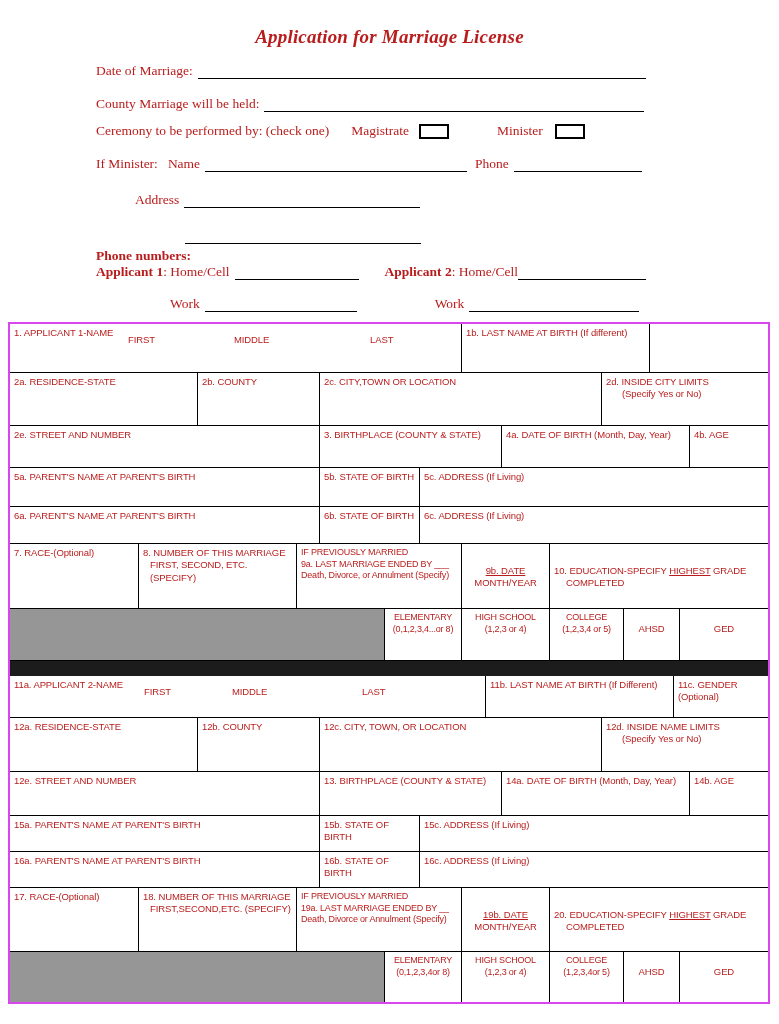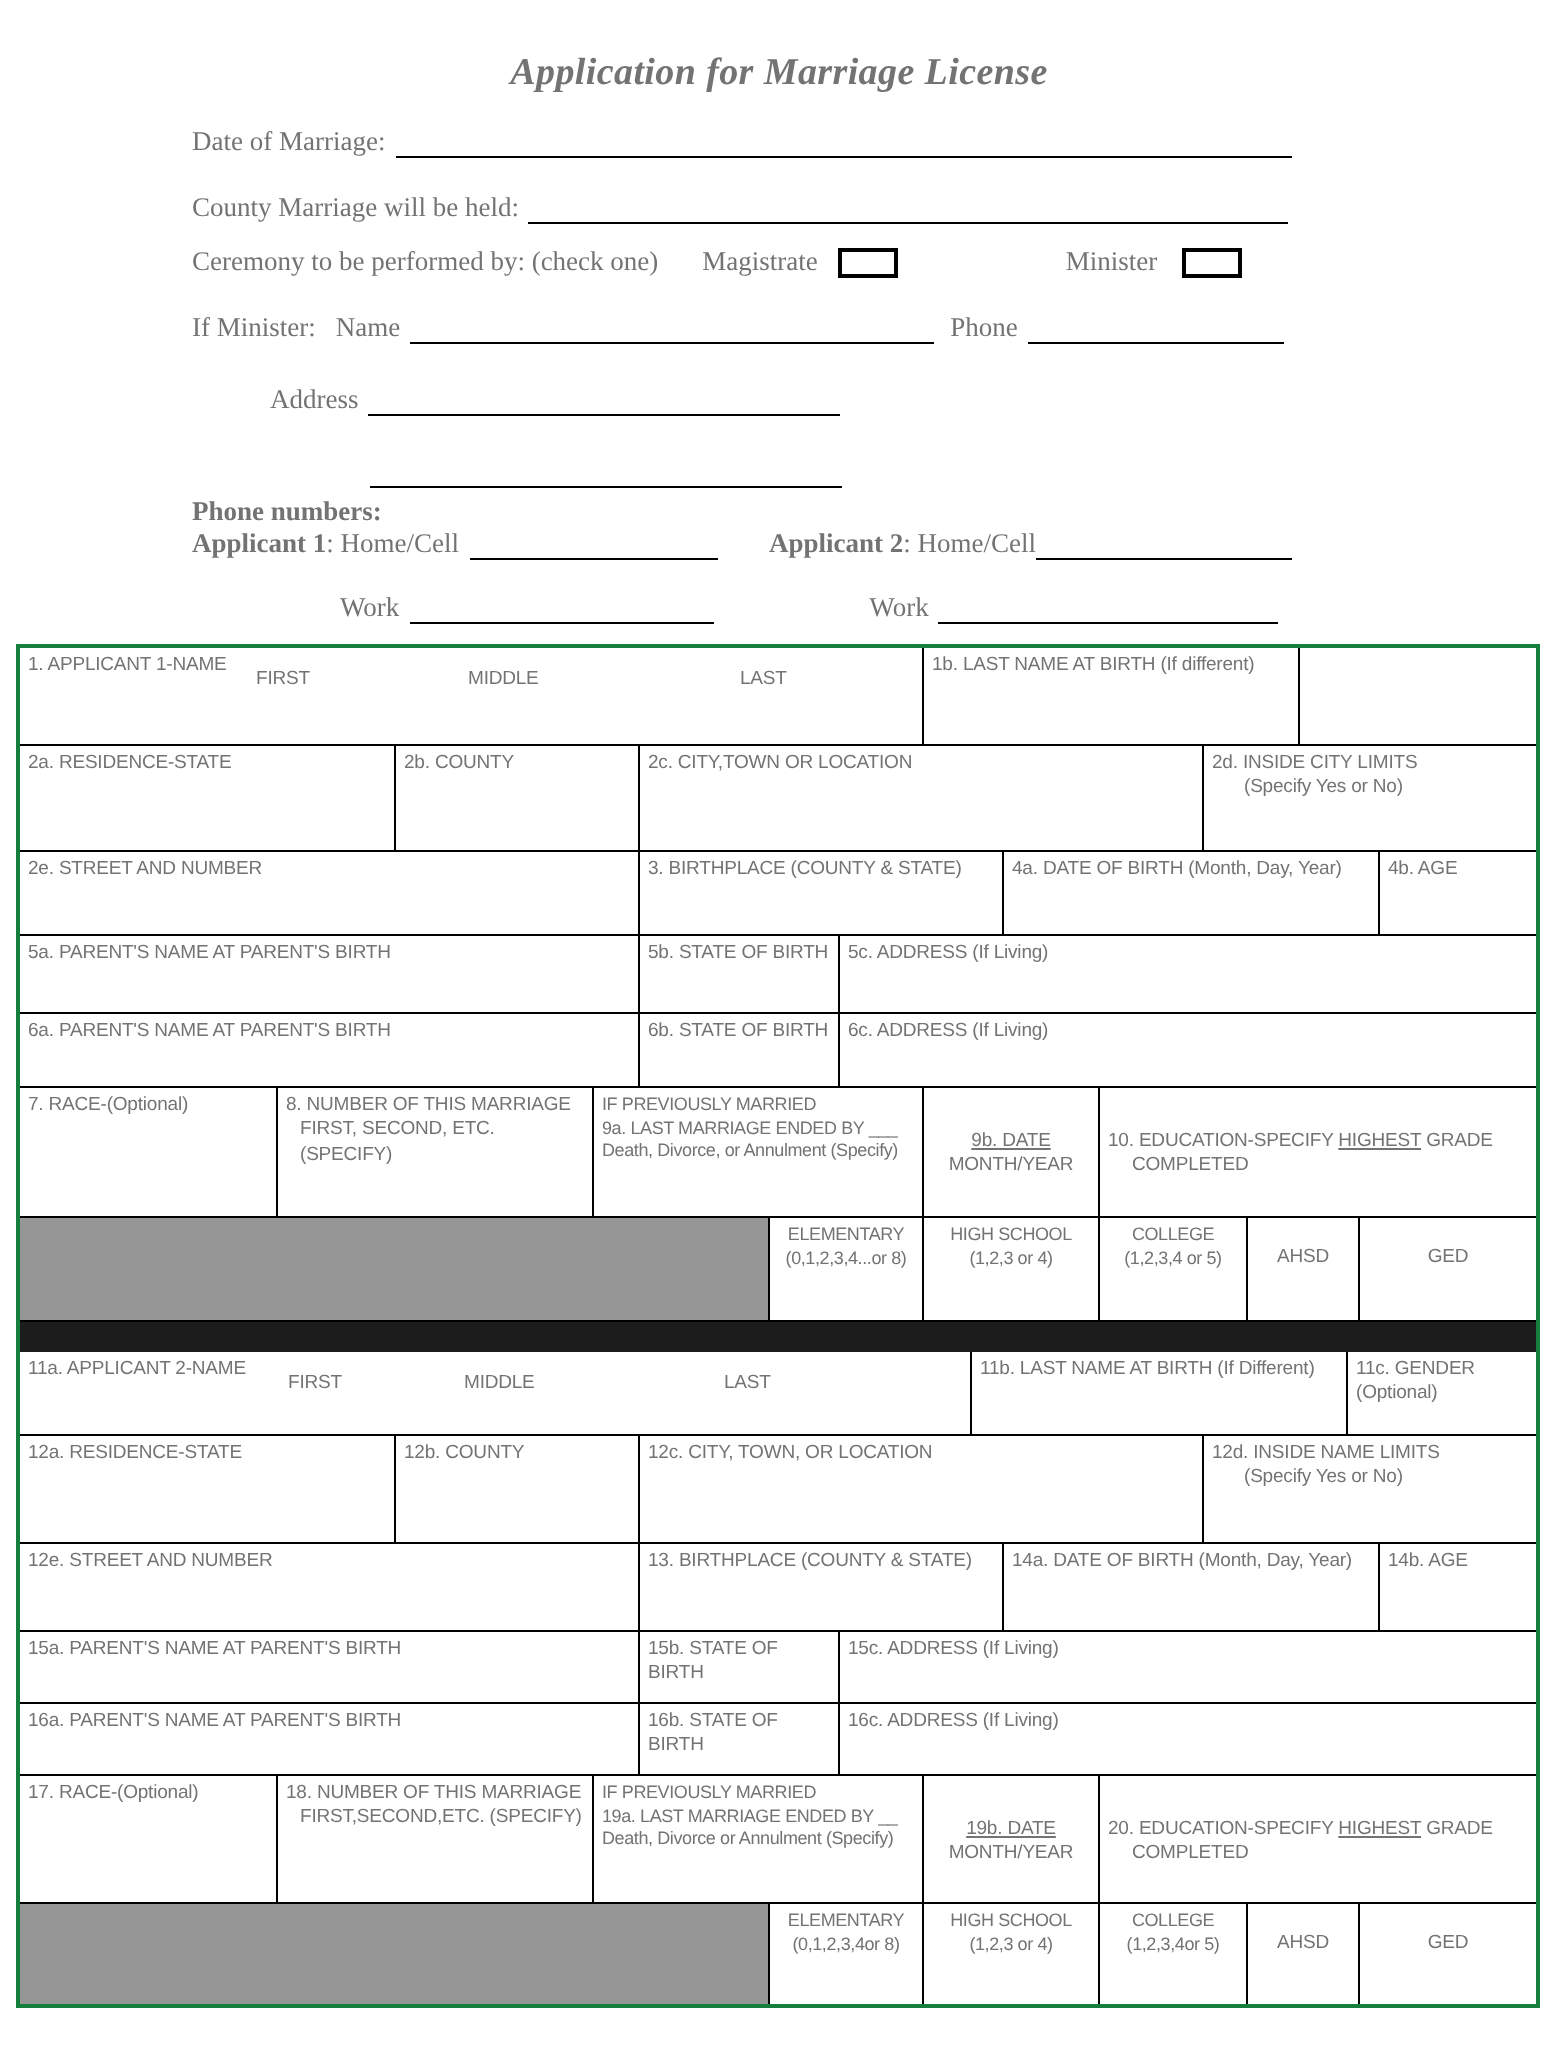--- a/index.html
+++ b/index.html
@@ -1,35 +1,35 @@
 <!DOCTYPE html>
 <html><head>
 <meta charset="utf-8">
 <style>
   * { margin:0; padding:0; box-sizing:border-box; }
   html,body { background:#ffffff; }
   .page {
     position:relative; width:779px; height:1024px; background:#fff;
-    font-family:"Liberation Serif", serif; color:#737373; overflow:hidden;
+    font-family:"Liberation Serif", serif; color:#b91c1c; overflow:hidden;
   }
   .title {
     position:absolute; top:26px; left:0; width:100%; text-align:center;
     font-size:19px; font-weight:bold; font-style:italic; letter-spacing:.2px;
   }
   .fline {
     position:absolute; left:96px; display:flex; align-items:flex-end;
     font-size:13.5px; white-space:nowrap; height:17px;
   }
   .fill { display:inline-block; border-bottom:1px solid #000; height:15px; margin-left:5px; }
   .cb { display:inline-block; width:30px; height:15px; border:2px solid #000; background:#fff; }
   .b { font-weight:bold; }
 
   .ftable {
     position:absolute; left:8px; top:322px; width:762px;
-    border:2px solid #15803d; background:#fff;
+    border:2px solid #d946ef; background:#fff;
     font-family:"Liberation Sans", sans-serif; font-size:9.5px; letter-spacing:-.1px;
     line-height:1.3;
   }
   .trow { display:flex; border-bottom:1px solid #000; overflow:hidden; }
   .trow:last-child { border-bottom:none; }
   .tcell { flex:0 0 auto; border-right:1px solid #000; padding:3px 2px 0 4px; overflow:hidden; }
   .lastc { flex:1 1 auto; border-right:none; }
   .bl { display:block; }
   .namecell { position:relative; }
   .namecell .pos { position:absolute; top:10px; }
@@ -58,21 +58,21 @@
 
   <div class="fline" style="top:62px">
     <span>Date of Marriage:</span>
     <span class="fill" style="width:448px"></span>
   </div>
 
   <div class="fline" style="top:122px">
     <span>Ceremony to be performed by: (check one)</span>
     <span style="margin-left:22px">Magistrate</span>
     <span class="cb" style="margin-left:10px"></span>
-    <span style="margin-left:84px">Minister</span>
+    <span style="margin-left:48px">Minister</span>
     <span class="cb" style="margin-left:12px"></span>
   </div>
 
   <div class="fline" style="top:191px; left:135px">
     <span>Address</span>
     <span class="fill" style="width:236px"></span>
   </div>
 
   <div class="fline" style="top:155px">
     <span>If Minister:</span>

